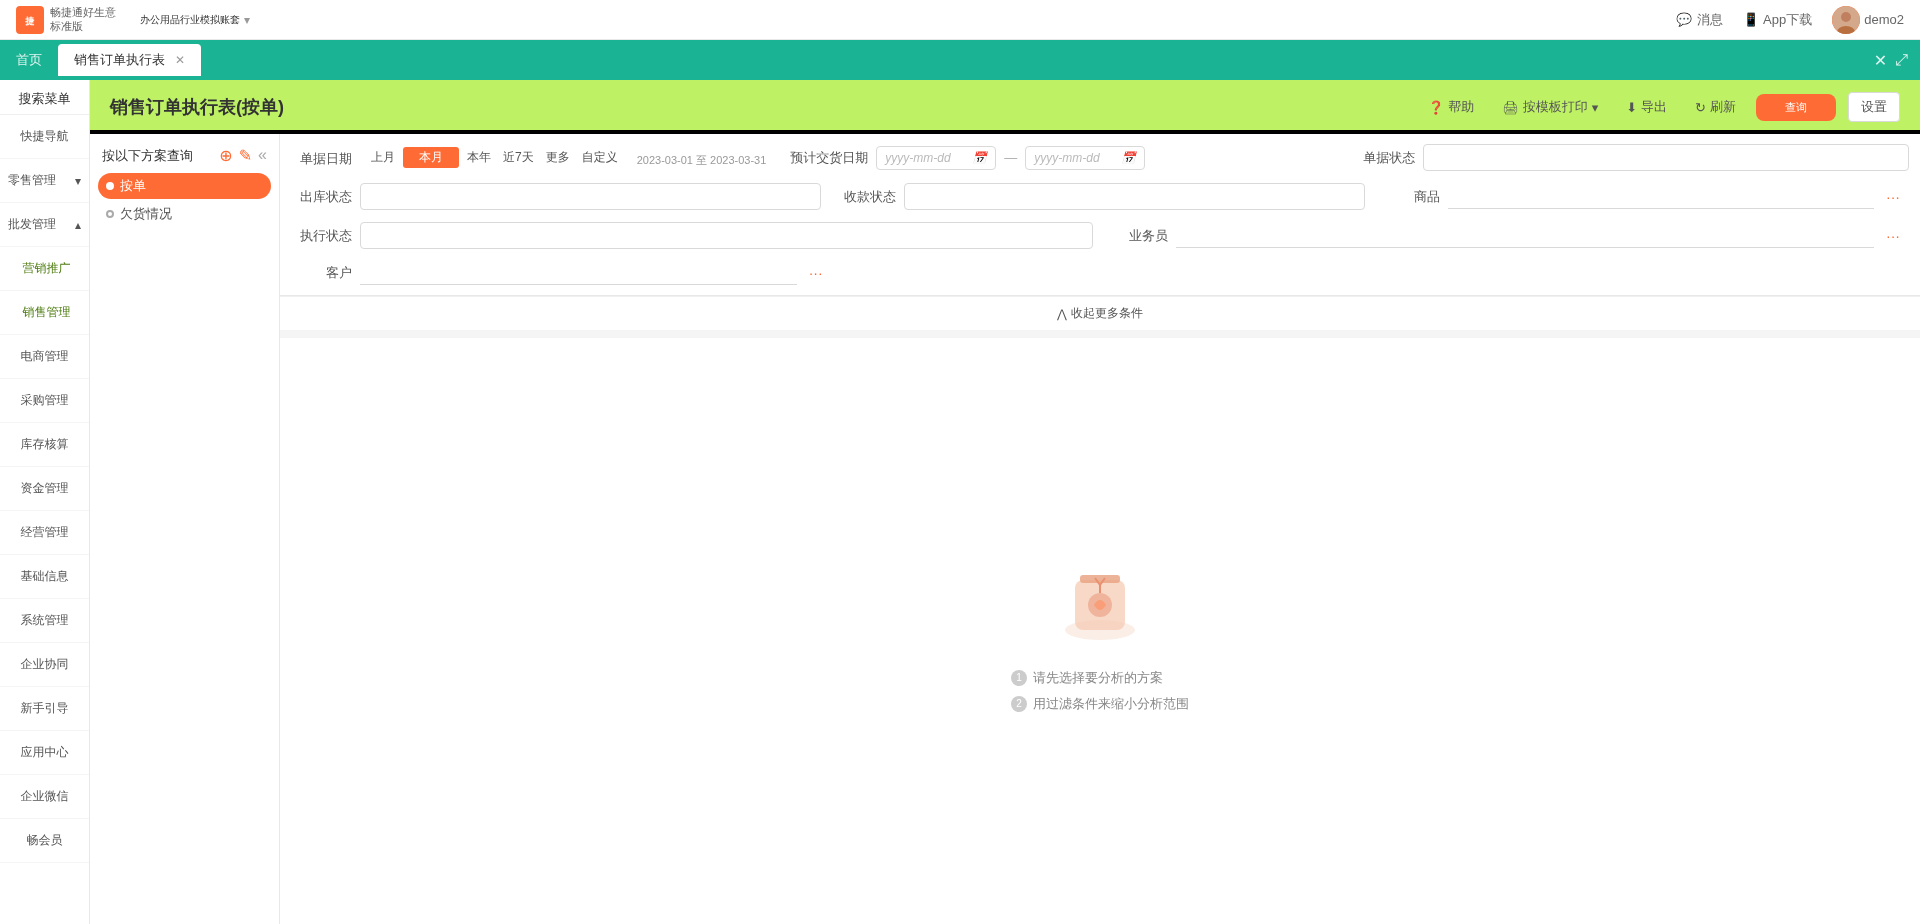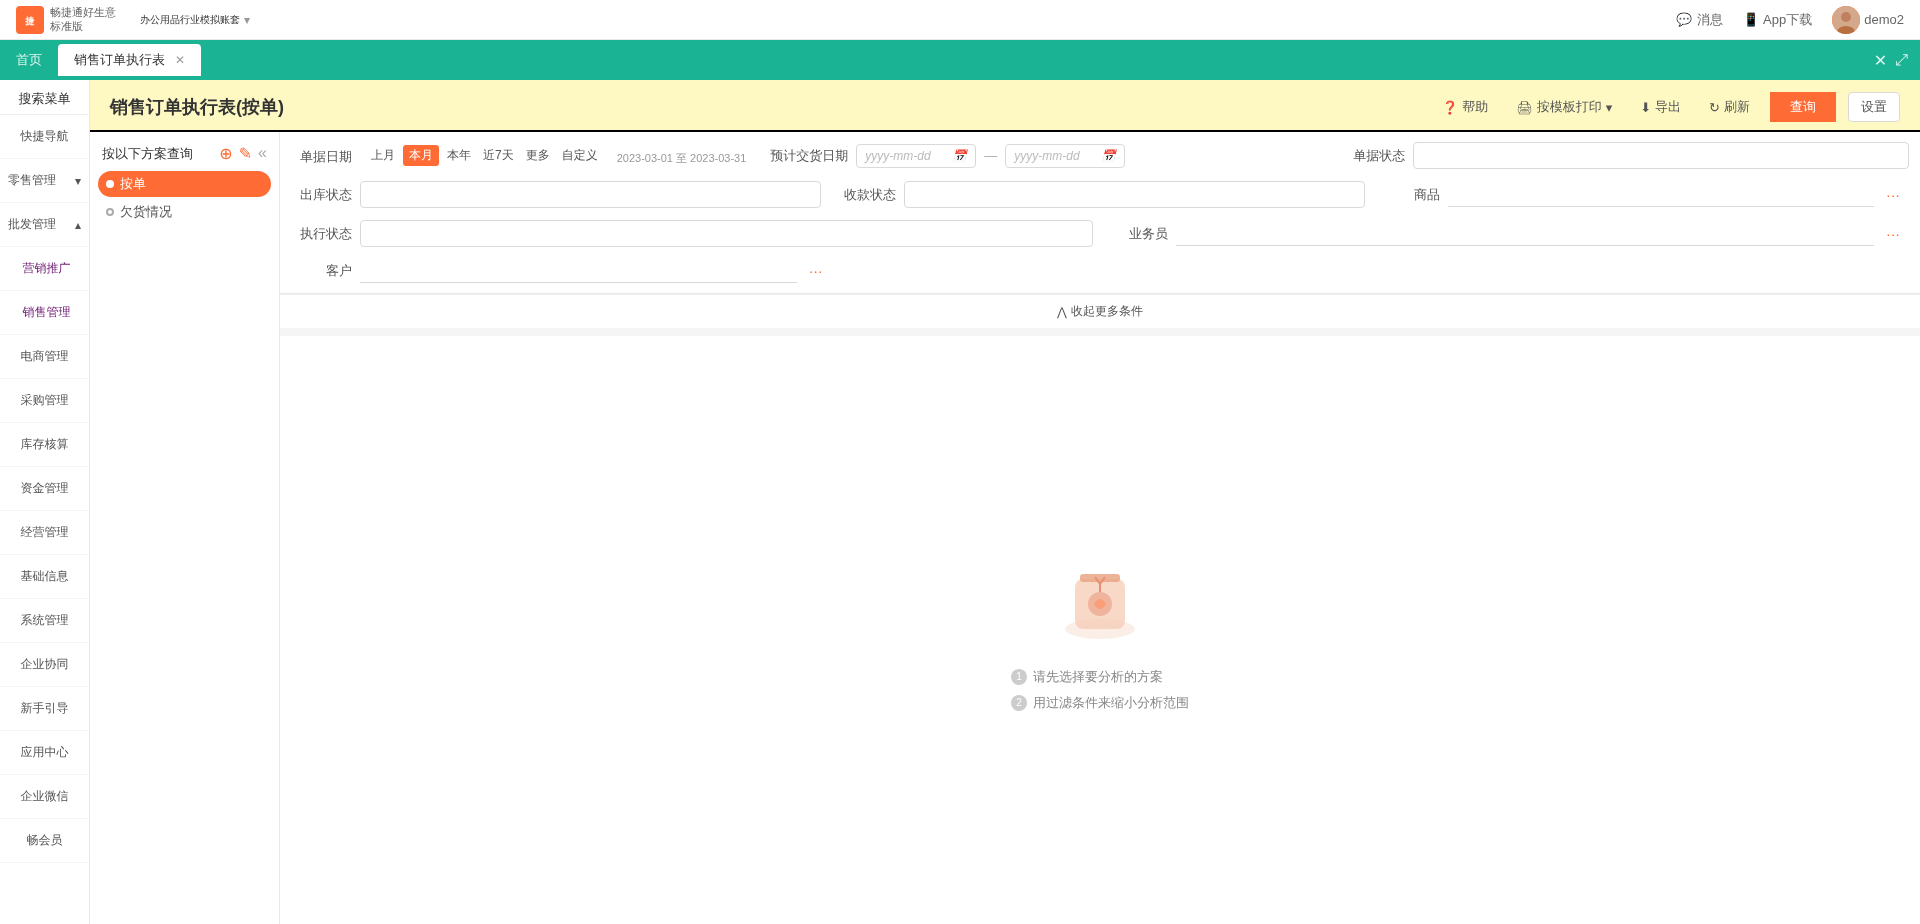--- a/index.html
+++ b/index.html
@@ -173,41 +173,41 @@
       min-height: 44px;
     }
     .sidebar-item.has-arrow {
       flex-direction: row;
       justify-content: space-between;
       padding: 10px 8px;
     }
     .sidebar-item.sub-item {
       padding-left: 8px;
       font-size: 12px;
-      color: #701a75;
+      color: #4d7c0f;
     }
 
     
     .content-area {
       flex: 1;
       display: flex;
       flex-direction: column;
       overflow: hidden;
       background: #f5f5f5;
     }
 
     
     .page-header {
-      background: #fef9c3;
+      background: #bef264;
       padding: 12px 20px 0;
       display: flex;
       align-items: center;
       justify-content: space-between;
       flex-shrink: 0;
-      border-bottom: 2px solid #000000;
+      border-bottom: 4px solid #000000;
       padding-bottom: 8px;
     }
     .page-title {
       font-size: 18px;
       font-weight: 600;
       color: #333;
     }
     .page-actions {
       display: flex;
       align-items: center;
@@ -219,23 +219,23 @@
       gap: 4px;
       font-size: 13px;
       color: #555;
       cursor: pointer;
       padding: 4px 8px;
     }
     .btn-primary {
       background: #ff6b35;
       color: white;
       border: none;
-      padding: 6px 20px;
-      border-radius: 0;
-      font-size: 13px;
+      padding: 6px 29px;
+      border-radius: 8px;
+      font-size: 11px;
       cursor: pointer;
     }
     .btn-settings {
       background: #fff;
       color: #555;
       border: 1px solid #d9d9d9;
       padding: 5px 12px;
       border-radius: 4px;
       font-size: 13px;
       cursor: pointer;
@@ -249,21 +249,21 @@
     .date-tab {
       font-size: 12px;
       color: #555;
       cursor: pointer;
       padding: 2px 4px;
     }
     .date-tab.active {
       background: #ff6b35;
       color: white;
       border-radius: 3px;
-      padding: 2px 6px;
+      padding: 2px 16px;
     }
     .date-input {
       border: 1px solid #d9d9d9;
       border-radius: 4px;
       padding: 4px 8px;
       font-size: 12px;
       color: #999;
       width: 120px;
       display: flex;
       align-items: center;

